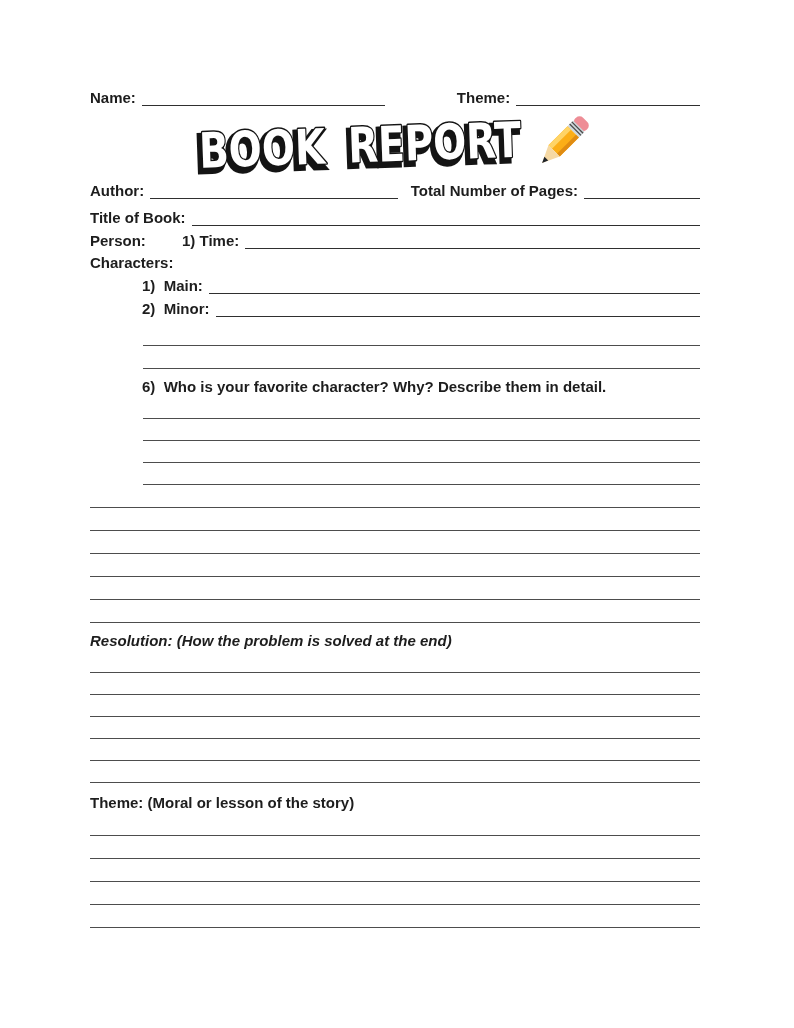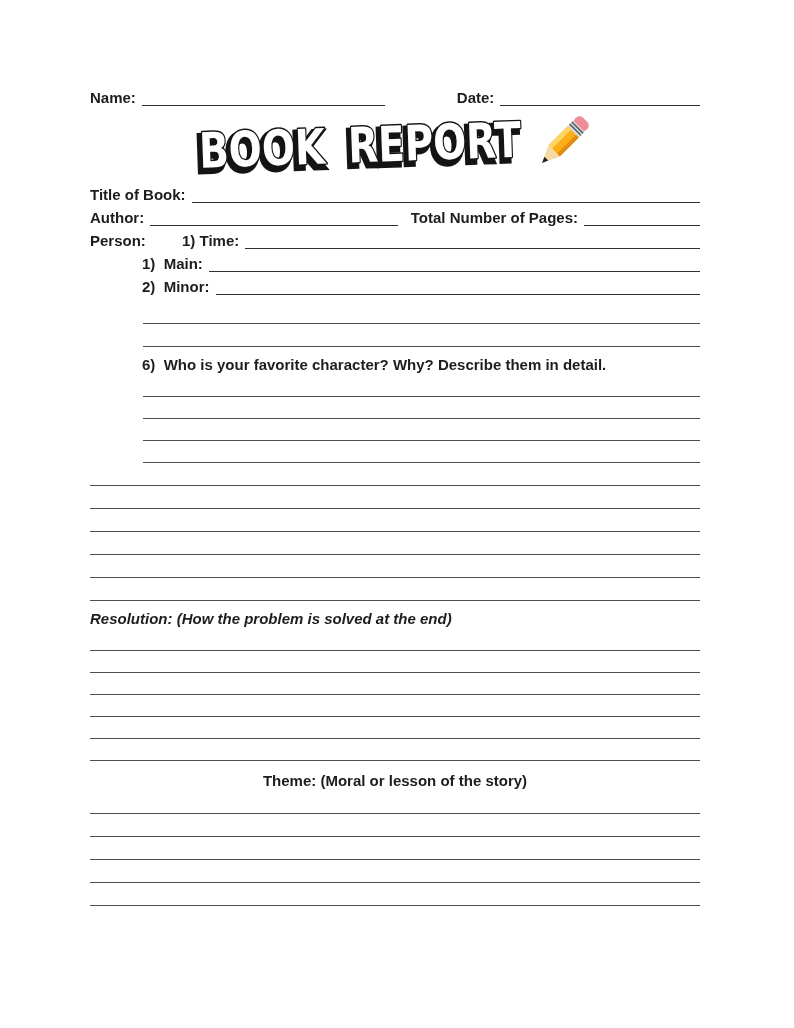--- a/index.html
+++ b/index.html
@@ -64,33 +64,33 @@
   .q-row { margin-top: 7px; height: 21px; }
 
   
   .rule-line { border-bottom: 1.6px solid #4d4d4d; height: 22px; }
   .lines.indent { padding-left: 53px; }
   .lines.q-lines .rule-line { height: 21px; }
   .lines.first-pad .rule-line:first-child { height: 26px; }
 
   .conflict-heading { margin-top: 6px; height: 20px; }
   .resolution-heading { margin-top: 8px; height: 20px; font-style: italic; }
-  .theme-heading { margin-top: 10px; height: 20px; justify-content: center; }
+  .theme-heading { margin-top: 10px; height: 20px; }
   .res-lines .rule-line { height: 21px; }
 </style>
 </head>
 <body>
 
 <div class="page">
   <div class="content">
 
     <div class="row name-date-row">
       <span class="lbl">Name:</span>
       <span class="u-line name-line"></span>
-      <span class="lbl date-lbl">Date:</span>
+      <span class="lbl date-lbl">Theme:</span>
       <span class="u-line date-line"></span>
     </div>
 
     <div class="title-row">
       <svg class="title-svg" width="332" height="56" viewBox="0 0 332 46" preserveAspectRatio="none" aria-hidden="true">
         <text class="t-shadow" x="4" y="41" textLength="322" lengthAdjust="spacingAndGlyphs" word-spacing="10">BOOK REPORT</text>
         <text class="t-main" x="7" y="38" textLength="322" lengthAdjust="spacingAndGlyphs" word-spacing="10">BOOK REPORT</text>
       </svg>
       <svg class="pencil-svg" width="68" height="70" viewBox="0 0 68 70" aria-hidden="true">
         <g transform="rotate(45 34 35)">
@@ -100,39 +100,42 @@
           <line x1="26" y1="19" x2="42" y2="19" stroke="#4a4a4a" stroke-width="1.3"></line>
           <rect x="26" y="22" width="16" height="27" fill="#fbae17"></rect>
           <rect x="26" y="22" width="5" height="27" fill="#ffd466"></rect>
           <rect x="38" y="22" width="4" height="27" fill="#e08c12"></rect>
           <polygon points="26,49 42,49 34,66" fill="#f6d9a4"></polygon>
           <polygon points="31.3,60 36.7,60 34,66" fill="#20242a"></polygon>
         </g>
       </svg>
     </div>
 
-    <div class="row field-row" style="margin-top:4px">
-      <span class="lbl">Title of Book:</span>
-      <span class="u-line u-flex"></span>
-    </div>
-
     <div class="row field-row">
       <span class="lbl">Author:</span>
       <span class="u-line u-flex au-line"></span>
       <span class="lbl">Total Number of Pages:</span>
       <span class="u-line tp-line"></span>
+    </div>
+
+    <div class="row field-row" style="margin-top:4px">
+      <span class="lbl">Title of Book:</span>
+      <span class="u-line u-flex"></span>
     </div>
 
     <div class="row field-row">
       <span class="lbl setting-lbl">Person:</span>
       <span class="lbl">1) Time:</span>
       <span class="u-line u-flex"></span>
     </div>
 
 
+    <div class="row heading-row">
+      <span class="lbl">Characters:</span>
+    </div>
 
     <div class="row field-row indent-row">
       <span class="lbl">1)  Main:</span>
       <span class="u-line u-flex"></span>
     </div>
 
     <div class="row field-row indent-row">
       <span class="lbl">2)  Minor:</span>
       <span class="u-line u-flex"></span>
     </div>

